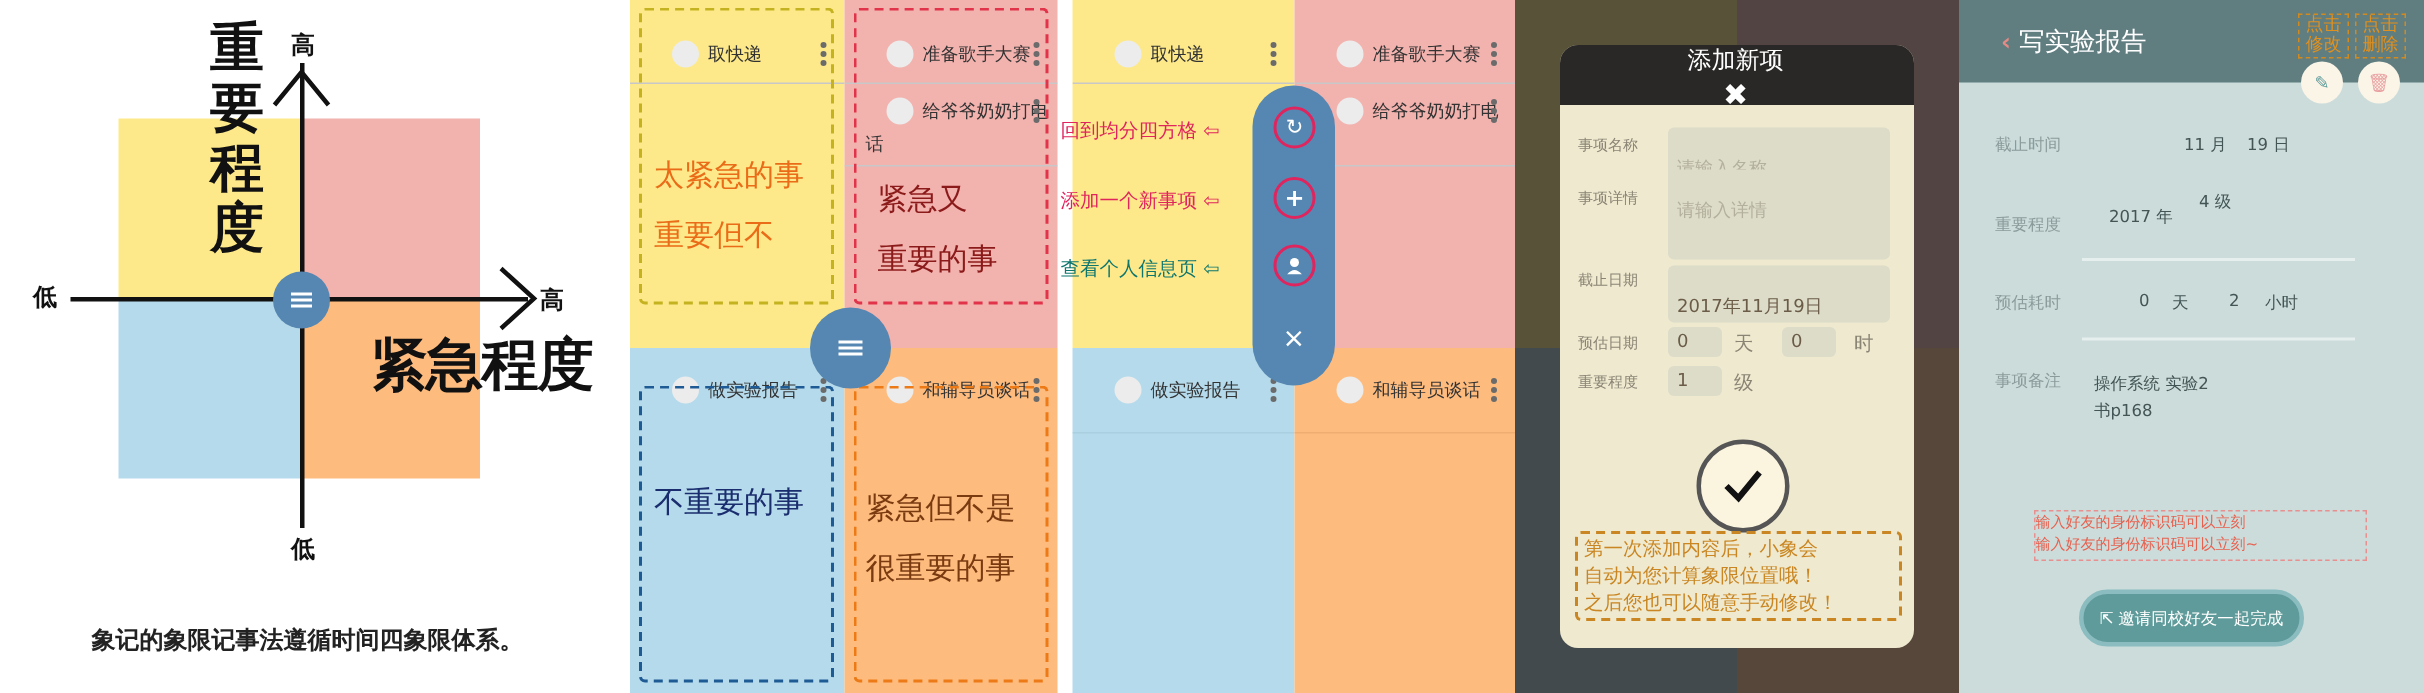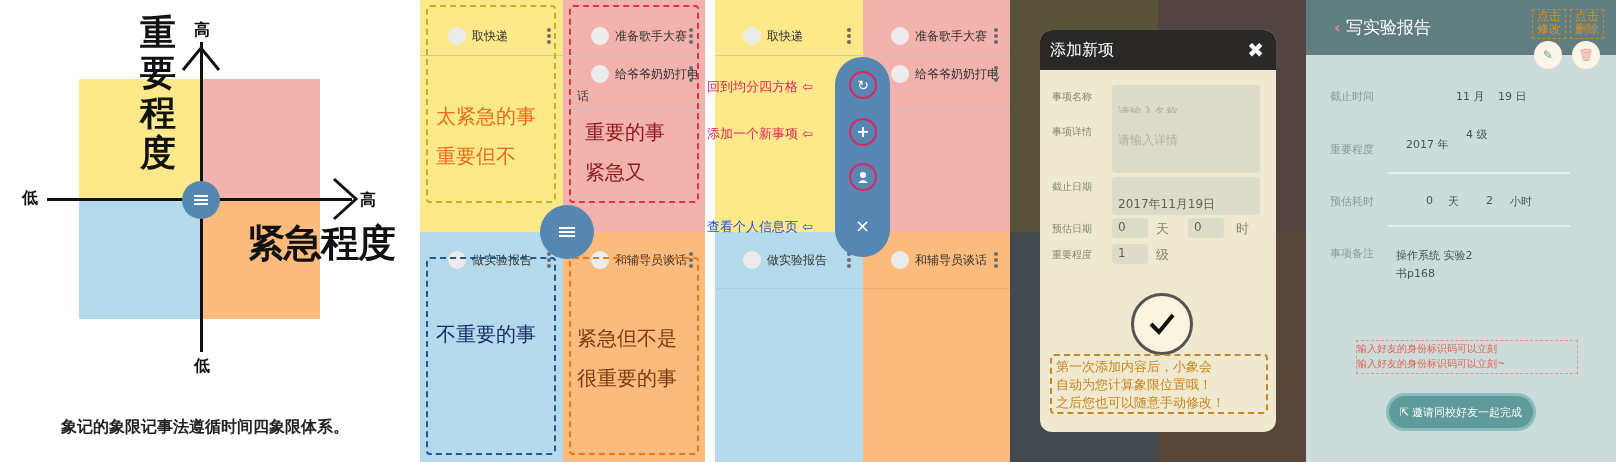--- a/index.html
+++ b/index.html
@@ -35,21 +35,21 @@
   .task .t { font-size: 12px; color: #333; margin-left: 6px; }
   .task .dots { position: absolute; right: 12px; top: 50%; transform: translateY(-50%); width: 4px; }
   .task .dots i { display: block; width: 4px; height: 4px; border-radius: 50%; background: #6b6b6b; margin: 2px 0; }
   .divider { position: absolute; left: 0; right: 0; height: 1px; background: #c8c8c8; }
   .dash { position: absolute; border: 2px dashed; border-radius: 4px; }
   .hand { position: absolute; font-size: 20px; line-height: 40px; font-family: "DejaVu Sans", sans-serif; }
 
   
   .dim { position: absolute; }
   .dialog { position: absolute; left: 1040px; top: 30px; width: 236px; height: 402px; background: #efe9cf; border-radius: 12px; overflow: hidden; }
-  .dialog-head { height: 40px; background: #2a2826; display: flex; align-items: center; justify-content: space-between; padding: 0 12px 0 10px; }
+  .dialog-head { height: 40px; background: #2a2826; display: flex; align-items: center; justify-content: space-between; padding: 0 12px 0 10px; flex-direction: column; }
   .dialog-head .title { color: #fff; font-size: 16px; }
   .dialog-head .close { color: #fff; font-size: 20px; font-weight: bold; }
   .flabel { position: absolute; left: 12px; font-size: 10px; color: #8a8475; }
   .finput { position: absolute; background: #dcdcc8; border-radius: 4px; font-size: 12px; color: #6b5c48; padding: 19px 6px; }
   .finput.ph { color: #b4b09e; }
   .funit { position: absolute; font-size: 13px; color: #8a8475; }
   .ok-btn { position: absolute; left: 91px; top: 273px; width: 62px; height: 62px; border-radius: 50%; border: 3px solid #555; background: #fbf4df; display: flex; align-items: center; justify-content: center; }
   .tip-box { position: absolute; left: 10px; top: 324px; width: 218px; height: 60px; border: 2px dashed #c98622; border-radius: 4px; color: #c98622; font-size: 13px; line-height: 18px; padding: 2px 4px; }
 
   
@@ -139,22 +139,22 @@
       <span class="dots">
           <i></i>
           <i></i>
           <i></i>
         </span>
     </div>
     <div class="t" style="position:absolute;left:14px;top:88px;font-size:12px;color:#333;">话</div>
     <div class="divider" style="top:110px;"></div>
     <div class="dash" style="left:6px;top:5px;width:130px;height:198px;border-color:#e1344a;"></div>
     <div class="hand" style="left:22px;top:112px;color:#8b1a1a;">
+      <div>紧急又</div>
       <div>重要的事</div>
-      <div>紧急又</div>
     </div>
   </div>
 
   <div class="cell blue" style="left:0;top:232px;width:143px;height:230px;">
     <div class="task" style="top:0;">
       <span class="chk"></span>
       <span class="t">做实验报告</span>
       <span class="dots">
           <i></i>
           <i></i>
@@ -258,21 +258,21 @@
     <div style="position:absolute;left:14px;top:106px;width:28px;height:28px;border-radius:50%;border:2px solid #e0245e;display:flex;align-items:center;justify-content:center;">
       <svg width="12" height="12" viewBox="0 0 12 12">
           <circle cx="6" cy="4" r="3" fill="#fff"></circle>
           <path d="M1 12 Q6 6 11 12 Z" fill="#fff"></path>
         </svg>
     </div>
     <div style="position:absolute;left:0;width:55px;top:158px;color:#fff;font-size:18px;text-align:center;">×</div>
   </div>
   <div style="position:absolute;left:-8px;top:78px;color:#e0245e;font-size:13px;"><span>回到均分四方格</span> ⇦</div>
   <div style="position:absolute;left:-8px;top:125px;color:#e0245e;font-size:13px;"><span>添加一个新事项</span> ⇦</div>
-  <div style="position:absolute;left:-8px;top:170px;color:#1d4ed8;font-size:13px;margin-top:48px;"><span>查看个人信息页</span> ⇦</div>
+  <div style="position:absolute;left:-8px;top:170px;color:#0f766e;font-size:13px;"><span>查看个人信息页</span> ⇦</div>
 </div>
 
 <div class="dim" style="left:1010px;top:0;width:148px;height:232px;background:#585238;"></div>
 <div class="dim" style="left:1158px;top:0;width:148px;height:232px;background:#524442;"></div>
 <div class="dim" style="left:1010px;top:232px;width:148px;height:230px;background:#434a4d;"></div>
 <div class="dim" style="left:1158px;top:232px;width:148px;height:230px;background:#56473a;"></div>
 
 <div class="dialog">
   <div class="dialog-head">
     <span class="title">添加新项</span>

